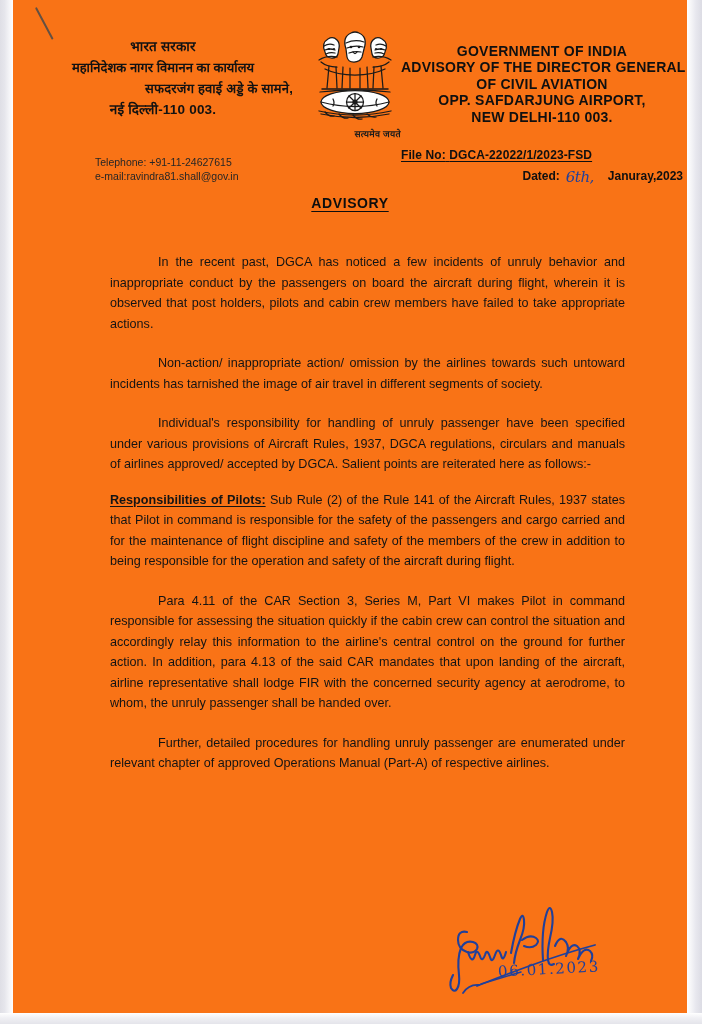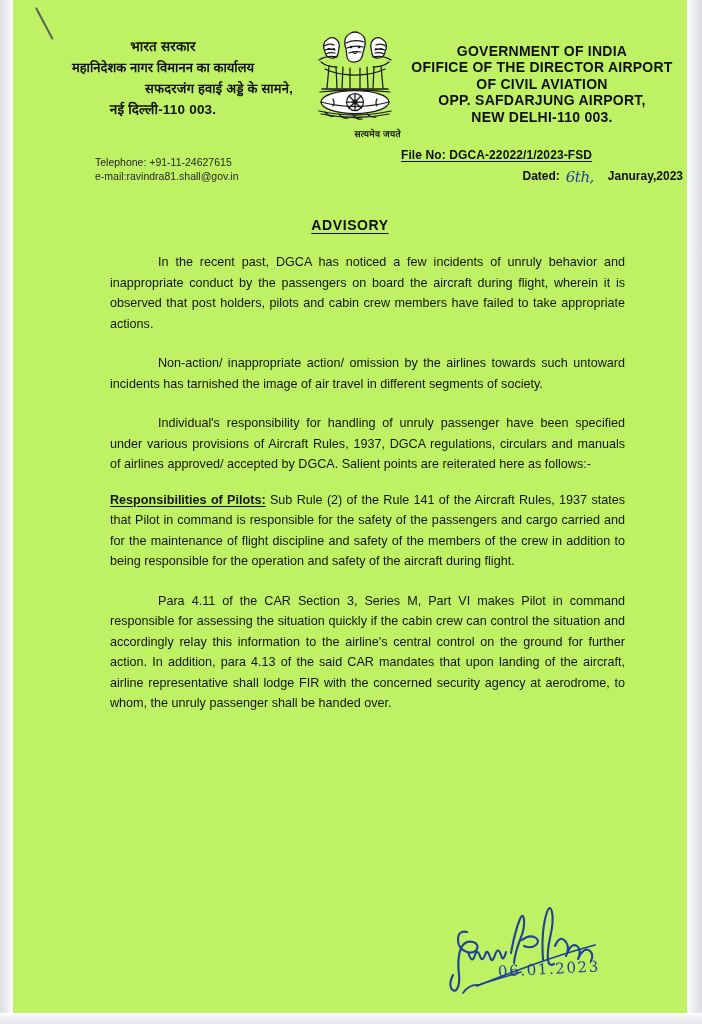--- a/index.html
+++ b/index.html
@@ -46,21 +46,21 @@
     height: 11px;
     background: linear-gradient(to bottom,#ffffff 0%, #f0f0f4 45%, #e4e4ea 100%);
   }
 
   .sheet {
     position: absolute;
     left: 13px;
     top: 0;
     width: 674px;
     height: 1013px;
-    background: #bef264;
+    background: #f97316;
   }
 
   
   .stray-mark {
     position: absolute;
     left: 22px;
     top: 8px;
     width: 2px;
     height: 36px;
     background: #4a4a4a;
@@ -172,21 +172,21 @@
     position: relative;
     top: 2px;
     margin-right: 12px;
   }
   .dated-month { margin-left: 2px; }
 
   
   .advisory-title {
     position: absolute;
     left: 0;
-    top: 217px;
+    top: 195px;
     width: 674px;
     text-align: center;
     font-weight: bold;
     font-size: 14px;
     letter-spacing: .6px;
     color: #0e0e0e;
   }
   .advisory-title span {
     text-decoration: underline;
     text-underline-offset: 3px;
@@ -303,21 +303,21 @@
 
             <path d="M10 89 q36 8 72 0 M12 92 q34 7 68 0"></path>
             <path d="M16 90 q4 5 9 4 M30 92 q4 5 9 4 M44 93 q4 5 9 4 M58 92 q4 4 9 3"></path>
           </g>
         </svg>
         <div class="emblem-motto">सत्यमेव जयते</div>
       </div>
 
       <div class="lh-english">
         <div>GOVERNMENT OF INDIA</div>
-        <div>OFIFICE OF THE DIRECTOR AIRPORT</div>
+        <div>ADVISORY OF THE DIRECTOR GENERAL</div>
         <div>OF CIVIL AVIATION</div>
         <div>OPP. SAFDARJUNG AIRPORT,</div>
         <div>NEW DELHI-110 003.</div>
       </div>
 
       <div class="fileno-block">
         <div class="fileno-line">
           <span class="uline"><span>File No:</span>&nbsp;<span>DGCA-22022/1/2023-FSD</span></span>
         </div>
         <div class="dated-line">
@@ -330,20 +330,21 @@
     <div class="advisory-title">
       <span>ADVISORY</span>
     </div>
 
     <div class="body-copy">
       <p>In the recent past, DGCA has noticed a few incidents of unruly behavior and inappropriate conduct by the passengers on board the aircraft during flight, wherein it is observed that post holders, pilots and cabin crew members have failed to take appropriate actions.</p>
       <p>Non-action/ inappropriate action/ omission by the airlines towards such untoward incidents has tarnished the image of air travel in different segments of society.</p>
       <p class="tight">Individual's responsibility for handling of unruly passenger have been specified under various provisions of Aircraft Rules, 1937, DGCA regulations, circulars and manuals of airlines approved/ accepted by DGCA. Salient points are reiterated here as follows:-</p>
       <p class="noindent"><span class="lead-bold">Responsibilities of Pilots:</span><span> Sub Rule (2) of the Rule 141 of the Aircraft Rules, 1937 states that Pilot in command is responsible for the safety of the passengers and cargo carried and for the maintenance of flight discipline and safety of the members of the crew in addition to being responsible for the operation and safety of the aircraft during flight.</span></p>
       <p>Para 4.11 of the CAR Section 3, Series M, Part VI makes Pilot in command responsible for assessing the situation quickly if the cabin crew can control the situation and accordingly relay this information to the airline's central control on the ground for further action. In addition, para 4.13 of the said CAR mandates that upon landing of the aircraft, airline representative shall lodge FIR with the concerned security agency at aerodrome, to whom, the unruly passenger shall be handed over.</p>
+      <p>Further, detailed procedures for handling unruly passenger are enumerated under relevant chapter of approved Operations Manual (Part-A) of respective airlines.</p>
     </div>
 
     <div class="signature-block">
       <svg class="sig-svg" width="220" height="105" viewBox="0 0 220 105">
         <g fill="none" stroke="#21409a" stroke-width="2.1" stroke-linecap="round" stroke-linejoin="round">
 
           <path d="M24 34 q-9 -2 -9 8 q0 9 9 12 q7 2 10 -3 q2 -5 -4 -7 q-8 -2 -12 6 q-4 10 -2 27 q1 9 -2 14 q-3 4 -6 -1 q-2 -5 2 -13"></path>
 
           <path d="M25 54 q4 13 7 3 q2 -7 5 1 q2 7 5 -1 q2 -7 5 2 q2 7 5 -2 q3 -9 6 0 q2 8 5 -3"></path>
 

